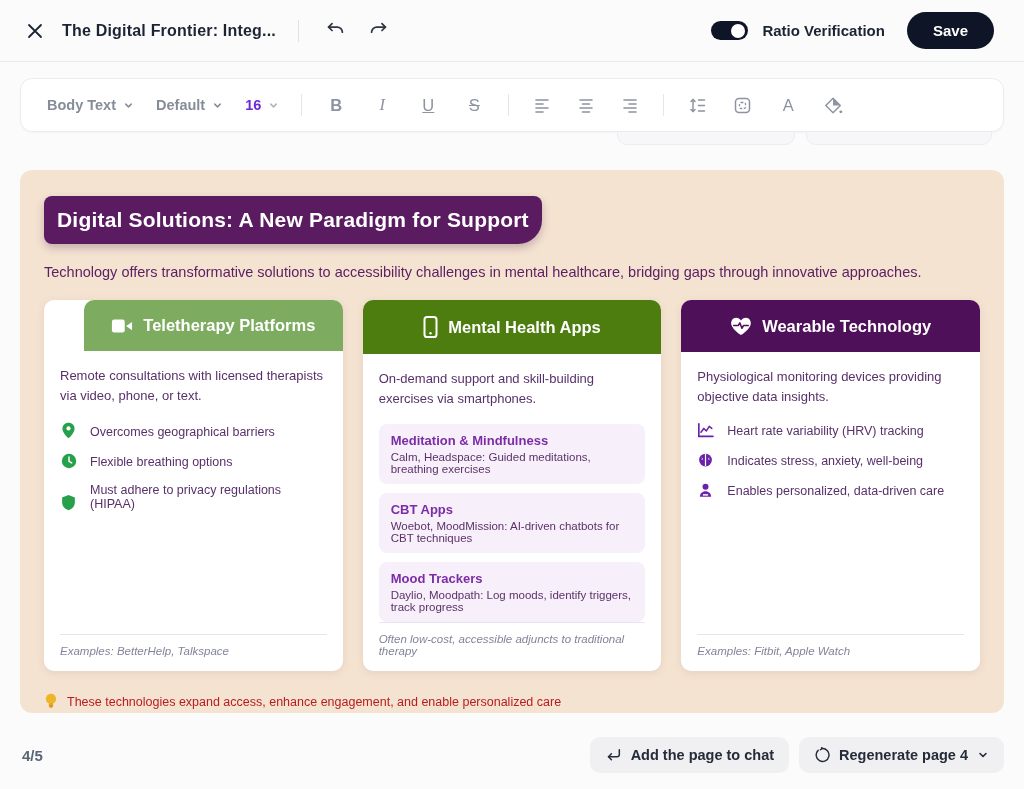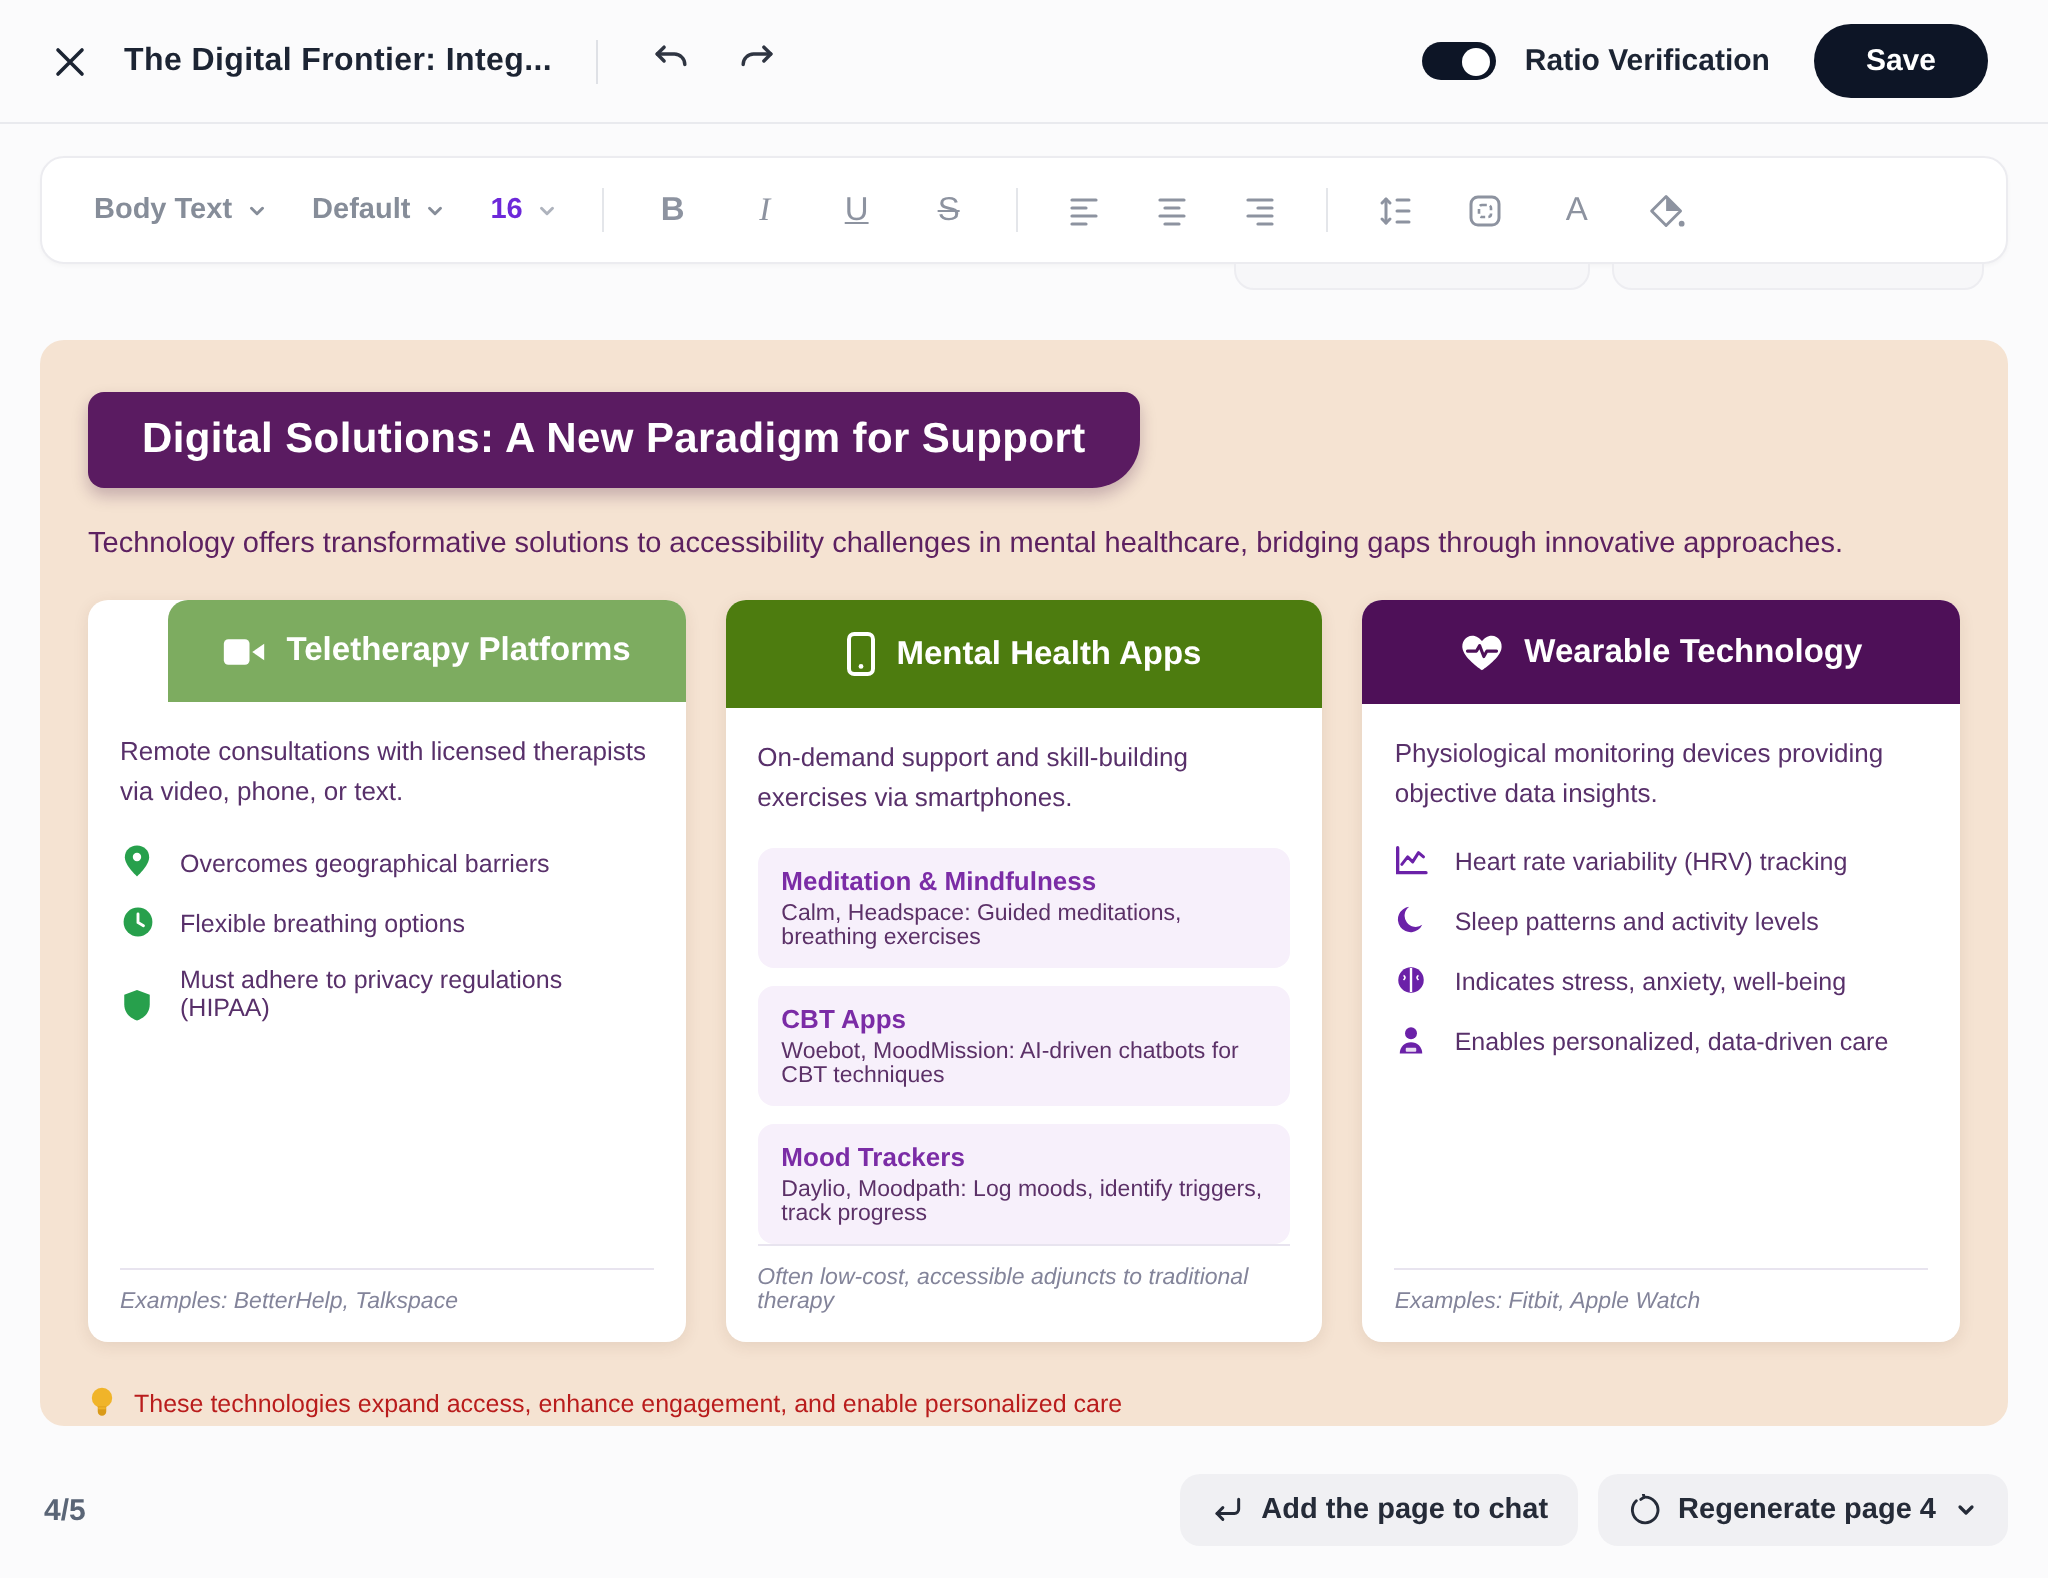--- a/index.html
+++ b/index.html
@@ -40,21 +40,21 @@
   .ic-btn { background:none; border:none; cursor:pointer; display:flex; align-items:center; justify-content:center; padding:2px; }
 
   
   .ghost-row { position:relative; height:38px; overflow:hidden; flex:0 0 auto; }
   .ghost { position:absolute; top:-12px; height:25px; background:#f7f7f9; border:1px solid #ededf1; border-radius:10px; }
   .ghost.g1 { right:229px; width:178px; }
   .ghost.g2 { right:32px;  width:186px; }
 
   
   .slide { margin:0 20px; height:543px; border-radius:12px; padding:24px; flex:0 0 auto; }
-  .banner { display:inline-block; color:#fff; padding:12px 27px; border-radius:8px 8px 24px 8px;
+  .banner { display:inline-block; color:#fff; padding:12px 13px; border-radius:8px 8px 24px 8px;
             box-shadow:0 4px 8px rgba(60,10,60,.25); margin-top:2px; }
   .banner h1 { font-size:21px; font-weight:700; letter-spacing:.2px; }
   .subtitle { margin-top:20px; font-size:14.5px; color:#5d2161; }
 
   .cards { display:flex; gap:20px; margin-top:20px; min-height:354px; align-items:stretch; }
   .card { flex:1 1 0; background:#fff; border-radius:10px; box-shadow:0 2px 8px rgba(90,50,30,.10);
           display:flex; flex-direction:column; }
   .card-head { color:#fff; border-radius:10px 10px 0 0; display:flex; align-items:center; justify-content:center;
                gap:10px; padding:16px 10px; font-size:16.5px; font-weight:700; }
   .card-body { display:flex; flex-direction:column; flex:1; padding:15px 16px 14px; }
@@ -309,28 +309,20 @@
                   <svg width="17" height="15" viewBox="0 0 20 18">
                 <path d="M2 1 V16 H19" fill="none" stroke="#6b21a8" stroke-width="2" stroke-linecap="round"></path>
                 <polyline points="4.5,11 8,6.5 11,9.5 14.5,4 17.5,6.5" fill="none" stroke="#6b21a8" stroke-width="1.8" stroke-linecap="round" stroke-linejoin="round"></polyline>
                   </svg>
                 </span>
               <span>Heart rate variability (HRV) tracking</span>
             </li>
             <li>
               <span class="bi">
                   <svg width="15" height="16" viewBox="0 0 20 20">
-                <path d="M17.5 13.2 A8.5 8.5 0 1 1 8.8 1.2 A7 7 0 0 0 17.5 13.2 Z" fill="#6b21a8"></path>
-                  </svg>
-                </span>
-              <span>Sleep patterns and activity levels</span>
-            </li>
-            <li>
-              <span class="bi">
-                  <svg width="15" height="16" viewBox="0 0 20 20">
                 <circle cx="10" cy="10" r="8.5" fill="#6b21a8"></circle>
                 <line x1="10" y1="2" x2="10" y2="18" stroke="#ffffff" stroke-width="1.6"></line>
                 <path d="M5 7 q2 1 0 3 M15 7 q-2 1 0 3" fill="none" stroke="#ffffff" stroke-width="1.1"></path>
                   </svg>
                 </span>
               <span>Indicates stress, anxiety, well-being</span>
             </li>
             <li>
               <span class="bi">
                   <svg width="15" height="16" viewBox="0 0 20 20">

